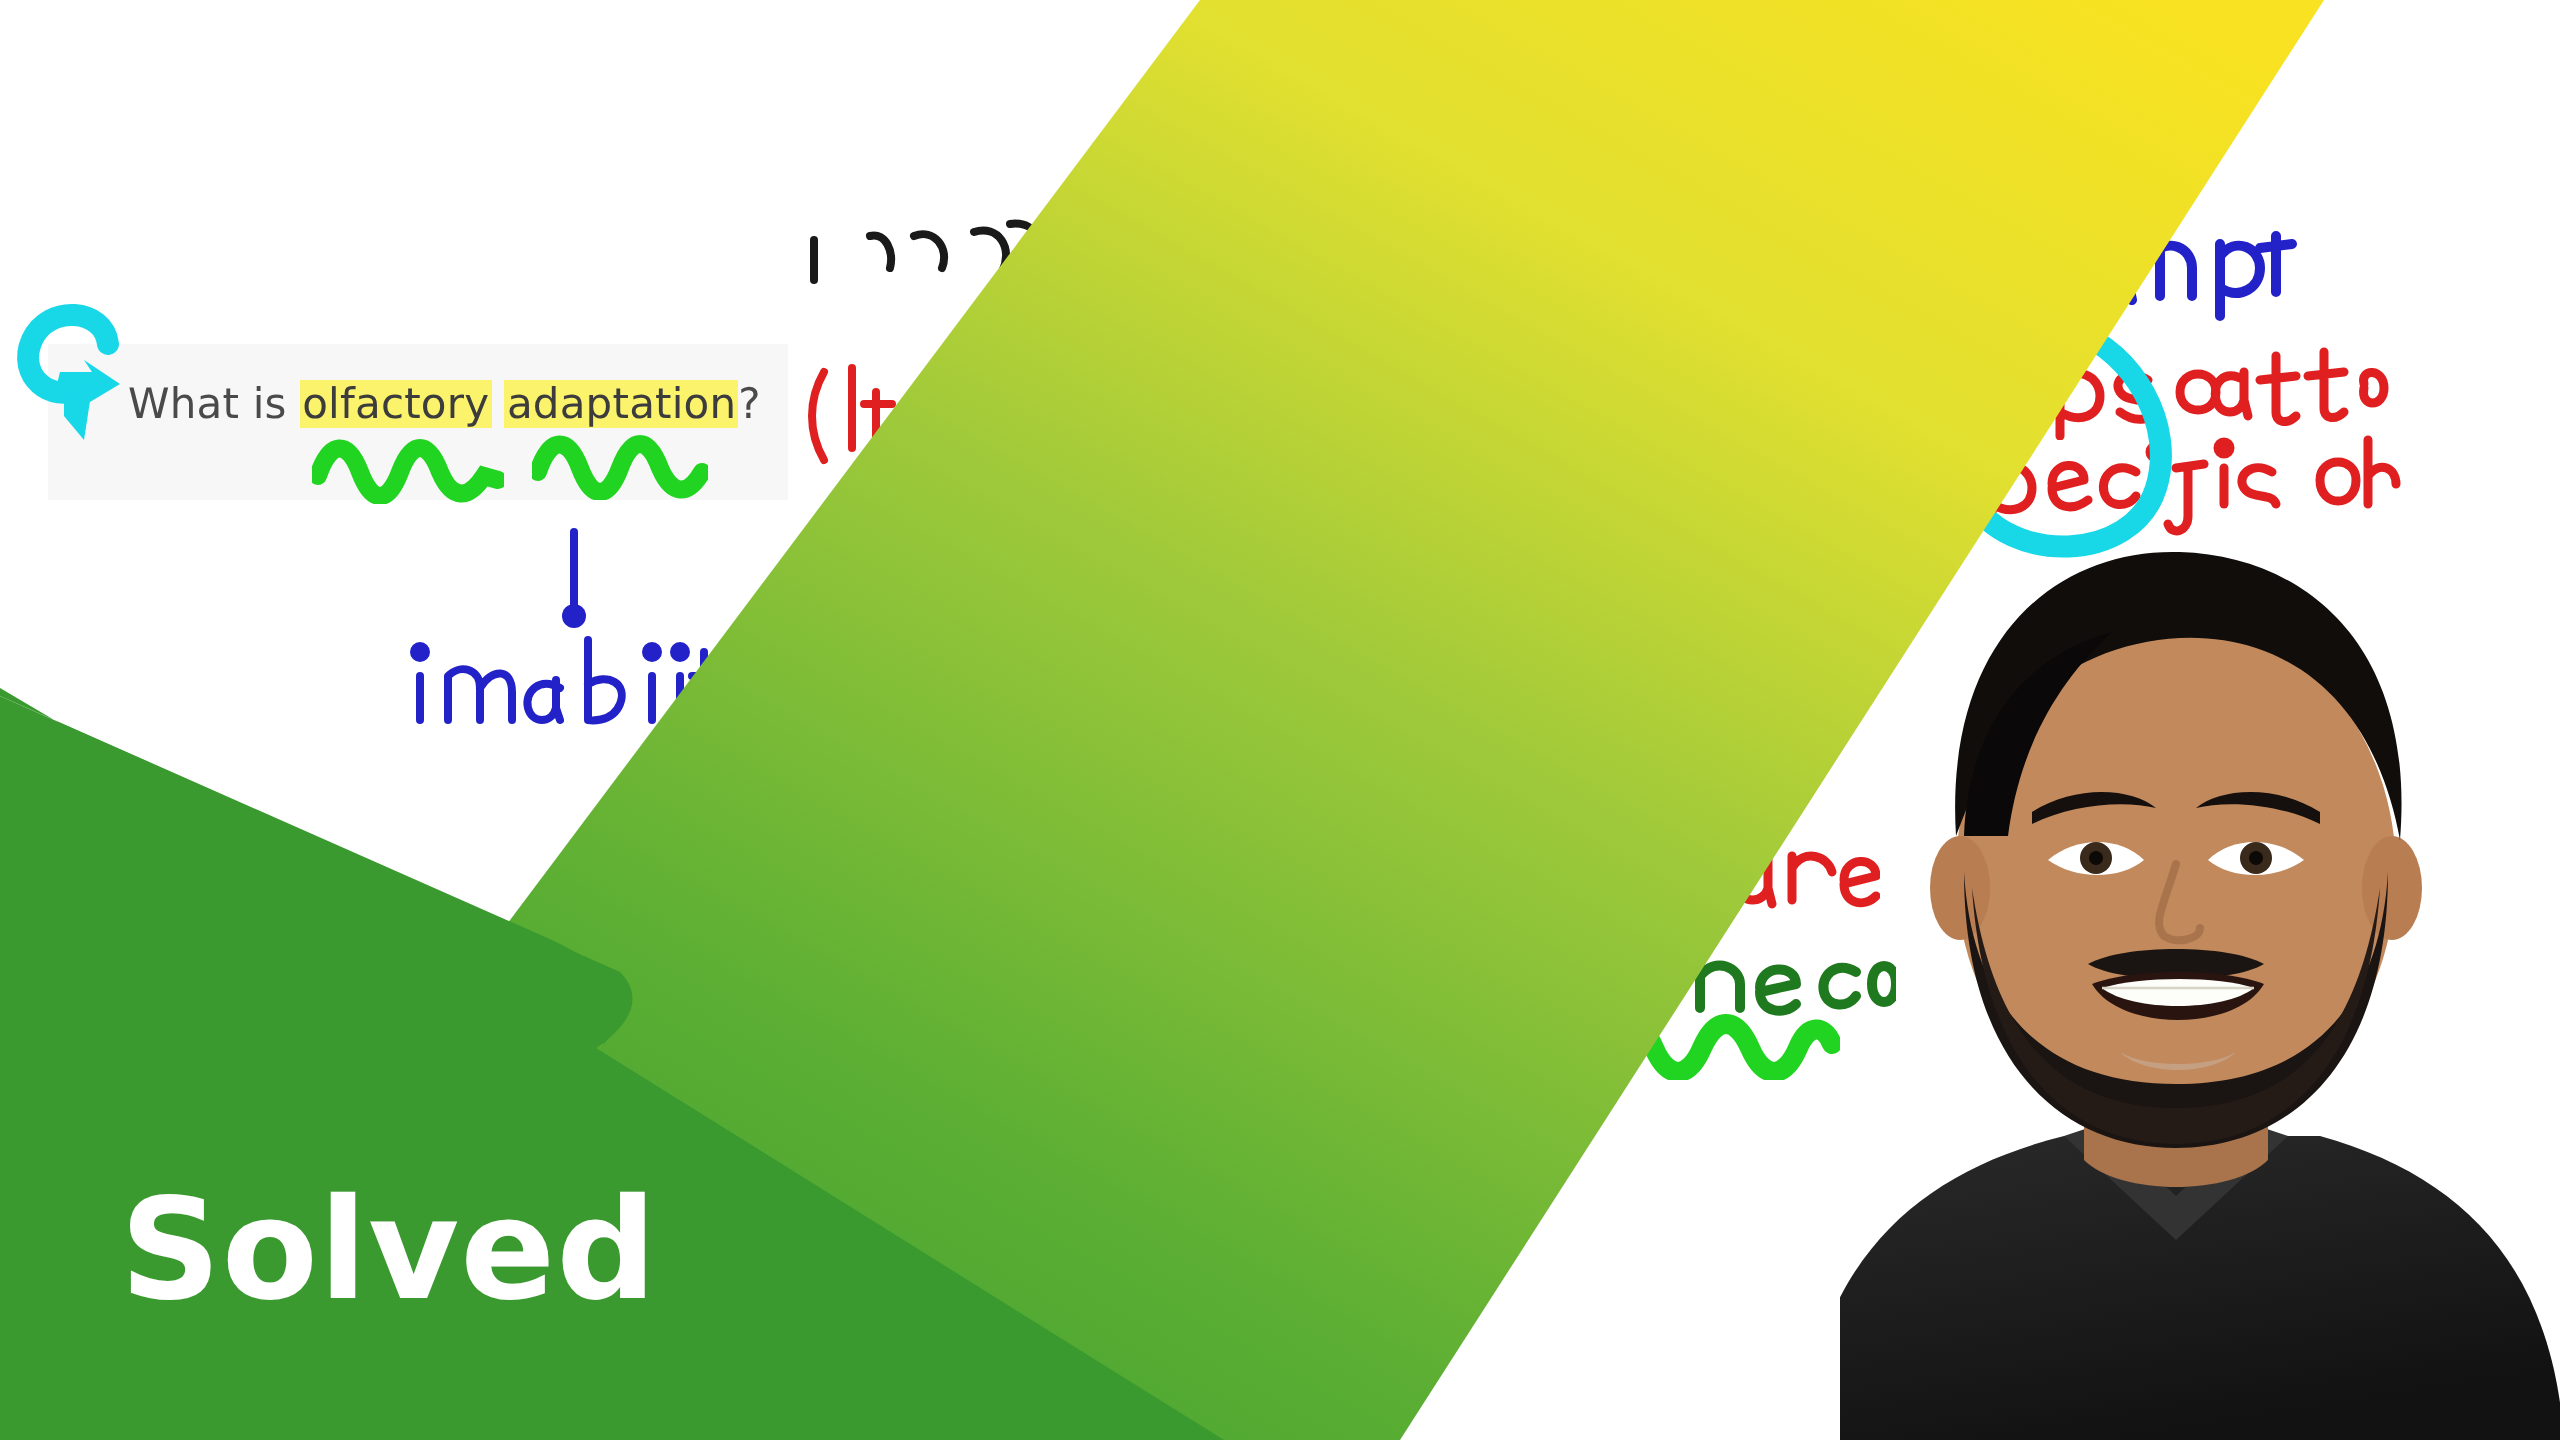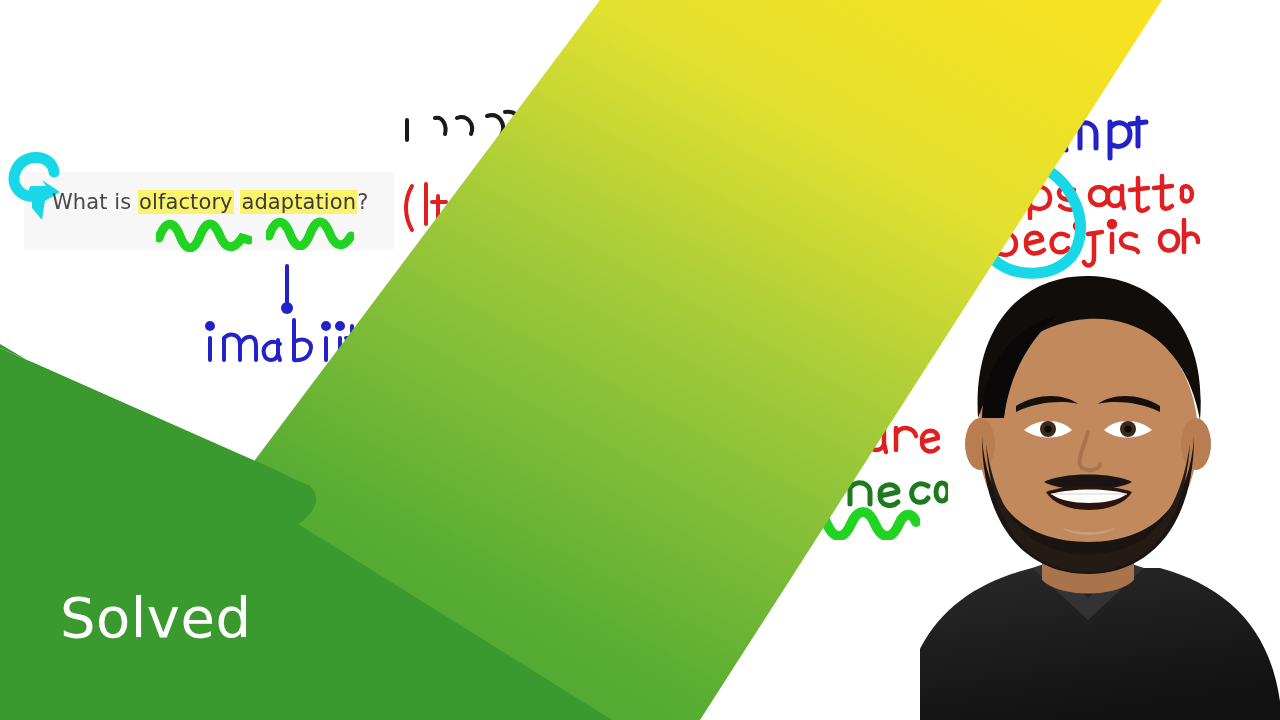--- a/index.html
+++ b/index.html
@@ -37,21 +37,21 @@
   #question-strip {
     position: absolute;
     left: 24px;
     top: 172px;
     width: 370px;
     height: 78px;
     background: #f7f7f7;
   }
   #question-text {
     position: absolute;
-    left: 52px;
+    left: 64px;
     top: 190px;
     font-family: "DejaVu Sans", sans-serif;
     font-size: 21px;
     color: #4a4a4a;
     white-space: nowrap;
     letter-spacing: 0.1px;
   }
   #question-text .hl {
     background: #fbf36b;
     color: #3c3c3c;
@@ -84,22 +84,22 @@
     left: 0; top: 0;
     width: 1280px; height: 720px;
     pointer-events: none;
   }
 
   #solved-label {
     position: absolute;
     left: 60px;
     top: 590px;
     font-family: "DejaVu Sans", sans-serif;
-    font-size: 56px;
-    font-weight: normal;
+    font-size: 70px;
+    font-weight: bold;
     color: #ffffff;
     letter-spacing: 0.5px;
     line-height: 1;
   }
 
   
   #logo {
     position: absolute;
     left: 58px;
     top: 38px;

